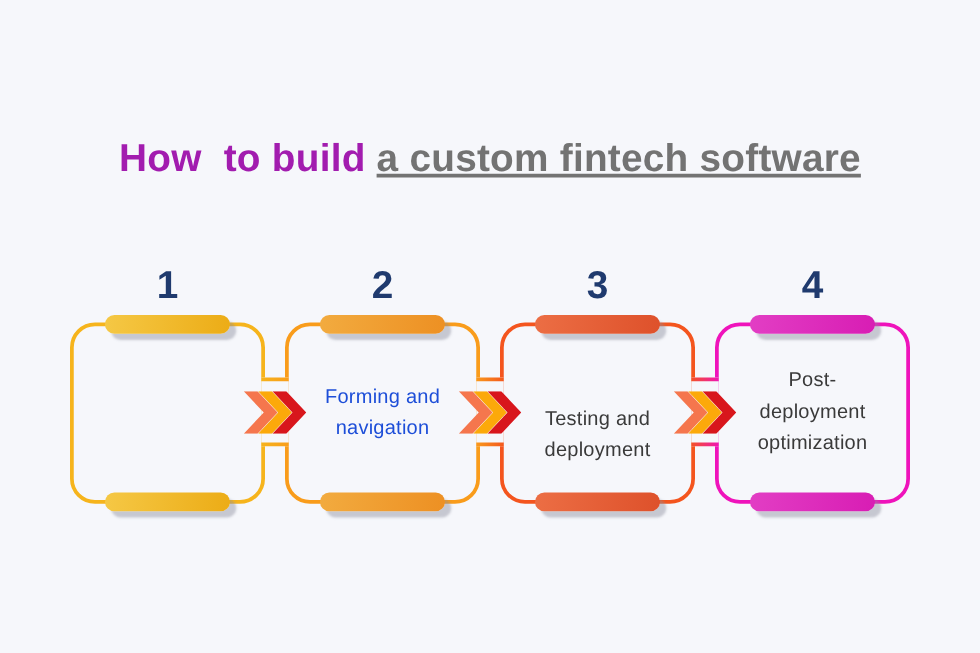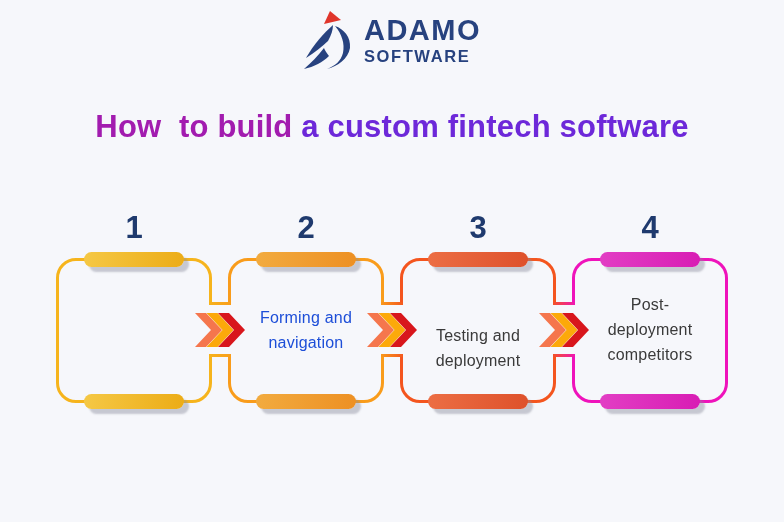--- a/index.html
+++ b/index.html
@@ -54,34 +54,22 @@
   .arrow.g0{left:139px;}
   .arrow.g1{left:311px;}
   .arrow.g2{left:483px;}
   .arrow svg{display:block;width:50px;height:34px;}
 </style>
 </head>
 <body>
 
 <div class="canvas">
 
-  <div class="logo">
-    <svg class="logo-mark" viewBox="0 0 54 58">
-      <polygon points="27,0 38,9 21,13" fill="#E0352B"></polygon>
-      <path d="M30,14 C21,22 11,33 3,47 C12,41 19,36 25,30 C28,25 30,19 30,14 Z" fill="#27427F"></path>
-      <path d="M32,15 C39,23 42,33 40,42 C38,50 32,55 24,58 C35,55 45,48 47,37 C48,26 41,18 32,15 Z" fill="#27427F"></path>
-      <path d="M21,37 C15,45 8,52 1,58 C11,56 20,51 26,45 C24,42 22,40 21,37 Z" fill="#27427F"></path>
-    </svg>
-    <div class="logo-text">
-      <span class="logo-name" style="color: rgb(39, 66, 127);">ADAMO</span>
-      <span class="logo-sub" style="color: rgb(39, 66, 127);">SOFTWARE</span>
-    </div>
-  </div>
 
-  <div class="title"><span style="color: #a21caf;">How  to build </span><span style="color: #6d28d9;">a custom fintech software</span></div>
+  <div class="title"><span style="color: #a21caf;">How  to build </span><span style="color: #737373; text-decoration: underline;">a custom fintech software</span></div>
 
   <div class="steps">
     <div class="steps-row">
 
       <div class="step" style="--bc: #F6B41C; --p1: #F5C845; --p2: #ECAC16;">
         <div class="num" style="color: rgb(31, 58, 110);">1</div>
         <div class="box">
           <span class="pill top"></span>
           <span class="pill bottom"></span>
         </div>
@@ -107,21 +95,21 @@
         </div>
       </div>
 
       <div class="step" style="--bc: #EF13BB; --p1: #E23EC4; --p2: #D81DB4;">
         <div class="num" style="color: rgb(31, 58, 110);">4</div>
         <div class="box">
           <span class="pill top"></span>
           <span class="pill bottom"></span>
           <div class="step-label" style="color: rgb(58, 58, 58);">Post-
 deployment
-competitors</div>
+optimization</div>
         </div>
       </div>
 
     </div>
 
     <div class="bridge g0" style="--l: #F6B41C; --r: #F99C1B;"></div>
     <div class="bridge g1" style="--l: #F99C1B; --r: #F4551E;"></div>
     <div class="bridge g2" style="--l: #F4551E; --r: #EF13BB;"></div>
 
     <div class="arrow g0">

